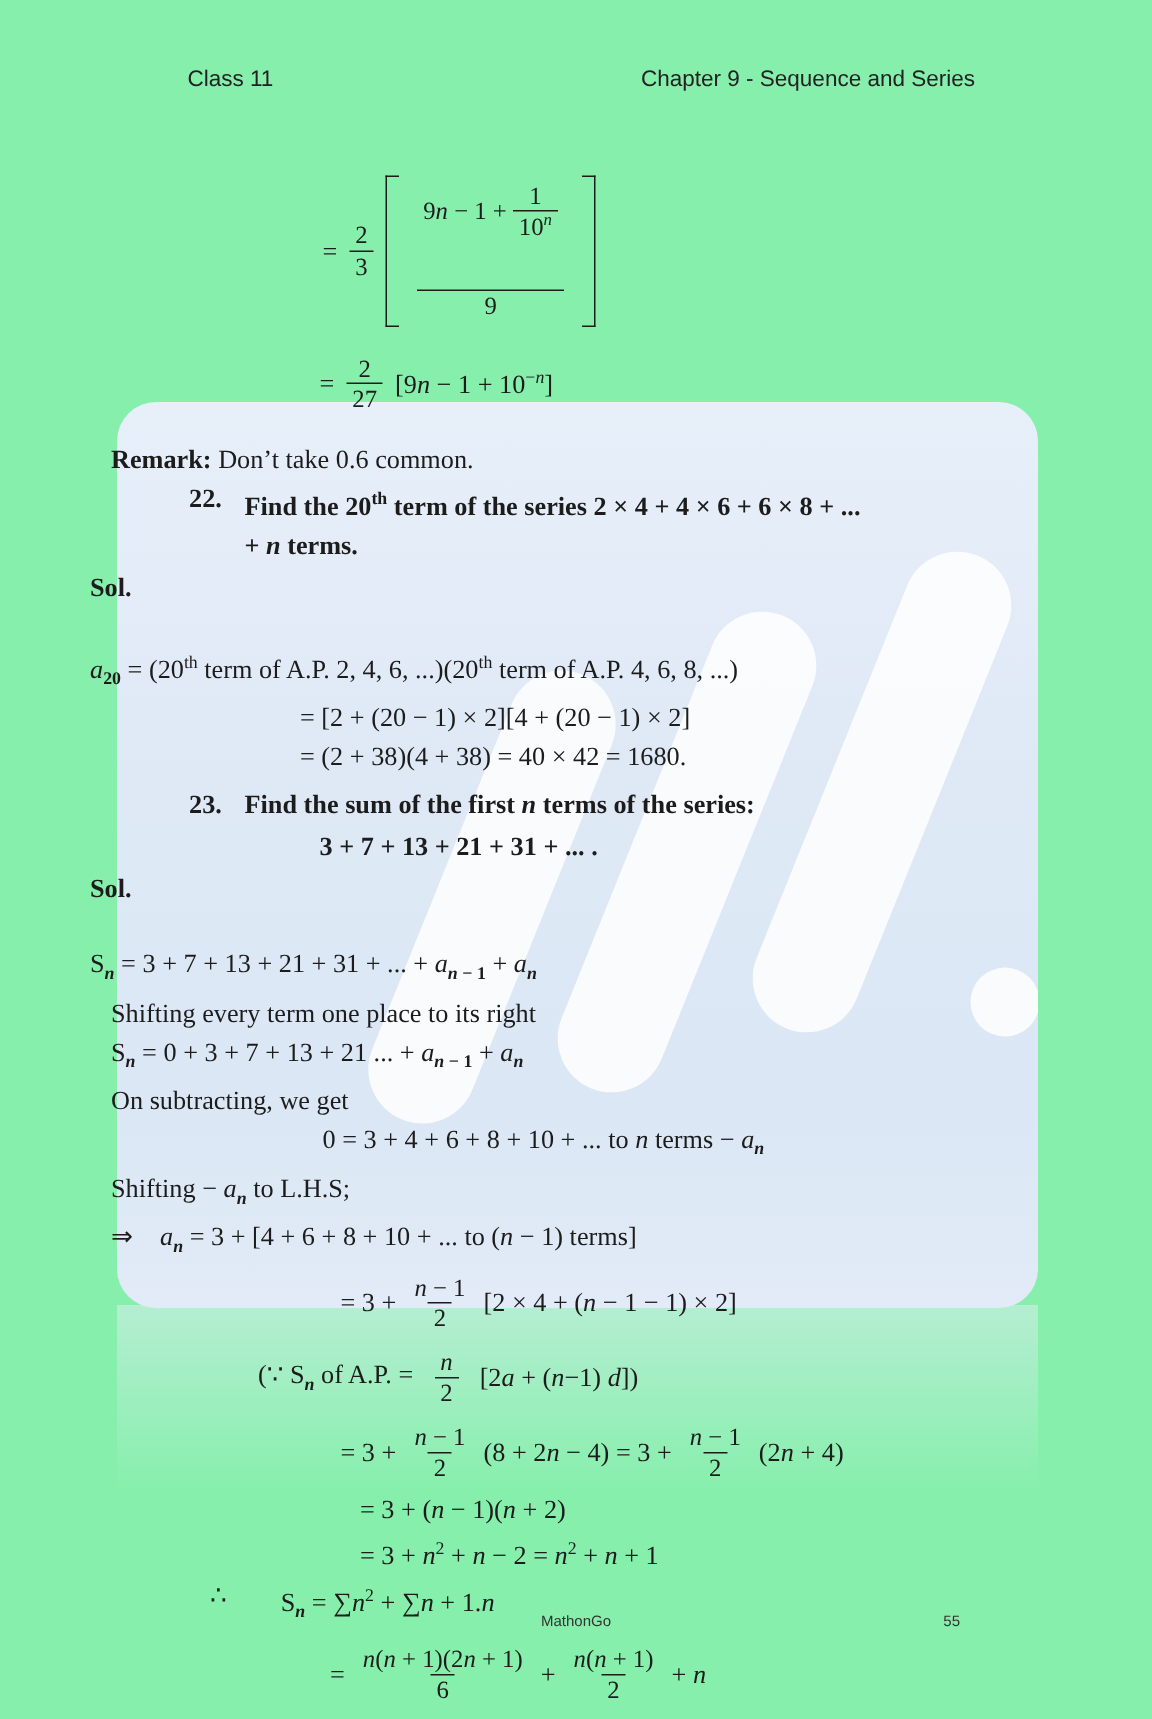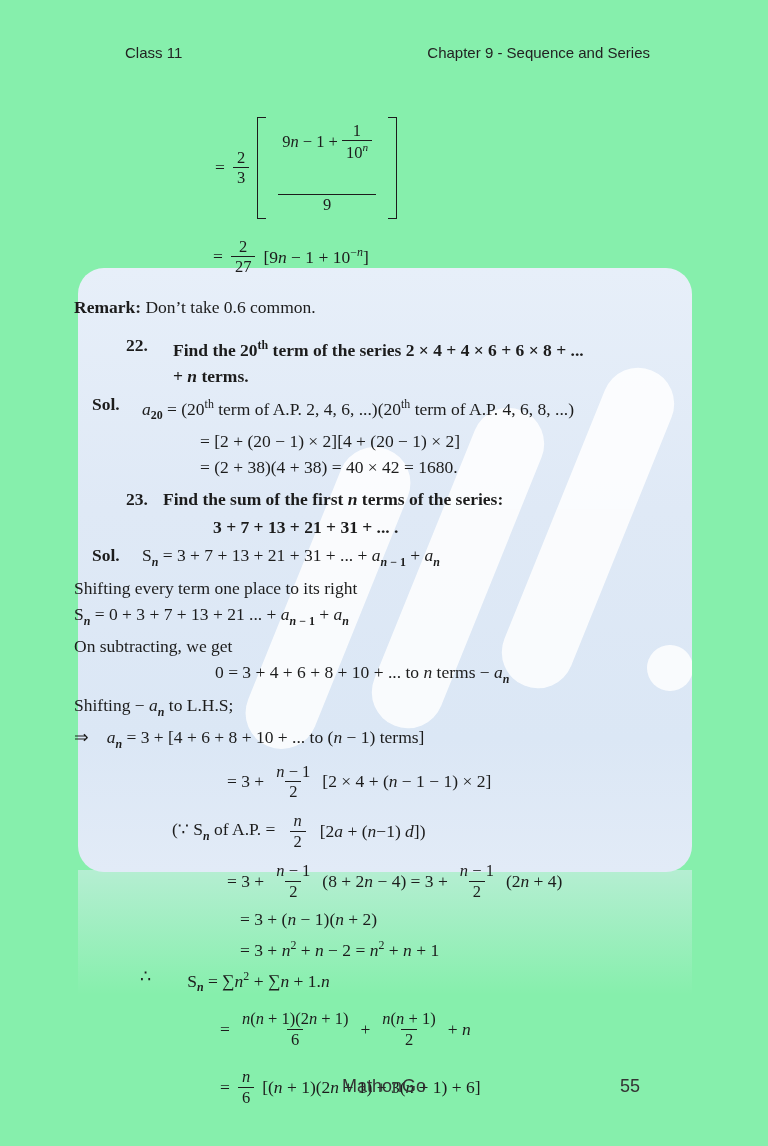--- a/index.html
+++ b/index.html
@@ -2,21 +2,21 @@
 <html><head>
 <meta charset="utf-8">
 <style>
   html,body{margin:0;padding:0;background:#ffffff;}
   .page{position:relative;width:768px;height:1146px;background:#86efac;overflow:hidden;
         font-family:"Liberation Serif",serif;color:#1c1c1c;}
   
   .hdr{position:absolute;top:44px;left:125px;right:118px;display:flex;justify-content:space-between;
        font-family:"Liberation Sans",sans-serif;font-size:15px;color:#222;z-index:3;}
   .ftr{position:absolute;top:1076px;left:0;right:0;height:24px;font-family:"Liberation Sans",sans-serif;
-       font-size:18px;color:#333;z-index:3;}
+       font-size:10px;color:#333;z-index:3;}
   .ftr .brand{position:absolute;left:0;right:0;text-align:center;}
   .ftr .pg{position:absolute;right:128px;}
   
   .bluebox{position:absolute;left:78px;top:268px;width:614px;height:604px;border-radius:26px;overflow:hidden;
            background:linear-gradient(180deg,#e7eff9 0%,#dfe9f6 40%,#dbe7f5 78%,#e2ebf7 100%);z-index:1;}
   .fade{position:absolute;left:78px;top:870px;width:614px;height:125px;z-index:0;opacity:.5;
         background:linear-gradient(180deg,#e4edf8,rgba(255,255,255,0));}
   
   .content{position:absolute;inset:0;z-index:2;font-size:17.5px;}
   .ln{margin-left:74px;line-height:26px;white-space:nowrap;}
@@ -27,21 +27,21 @@
   .mrow{display:flex;align-items:center;gap:8px;white-space:nowrap;padding:5px 0;}
   .frac{display:inline-flex;flex-direction:column;align-items:center;text-align:center;
         font-size:16.5px;line-height:1.18;vertical-align:middle;}
   .frac .num{padding:0 4px;}
   .frac .den{border-top:1.6px solid #1c1c1c;padding:0 4px;}
   .nrow{display:inline-flex;align-items:center;gap:4px;padding:0 4px 2px 4px;}
   .sqbr{align-self:stretch;width:8px;border-top:1.7px solid #1c1c1c;border-bottom:1.7px solid #1c1c1c;}
   .sqbr.l{border-left:1.7px solid #1c1c1c;margin-right:2px;}
   .sqbr.r{border-right:1.7px solid #1c1c1c;margin-left:2px;}
   
-  .solrow{display:flex;margin-left:92px;line-height:26px;white-space:nowrap;}
+  .solrow{display:flex;margin-left:60px;line-height:26px;white-space:nowrap;flex-direction:column;}
   .sol-label{width:50px;font-weight:bold;flex:0 0 50px;}
   .qrow{display:flex;margin-left:126px;line-height:26px;}
   .q-num{width:37px;flex:0 0 37px;font-weight:bold;}
   .q-text{font-weight:bold;}
   .sym{display:inline-block;}
 </style>
 </head>
 <body>
 
 <div class="page">
@@ -91,21 +91,21 @@
         <span class="num">2</span>
         <span class="den">27</span>
       </span>
       <span>[9<i>n</i> − 1 + 10<sup>−<i>n</i></sup>]</span>
     </div>
 
     <div class="ln" style="margin-top:12px;">
       <span class="bold">Remark:</span><span> Don’t take 0.6 common.</span>
     </div>
 
-    <div class="qrow" style="margin-top:12px;gap:10px;">
+    <div class="qrow" style="margin-top:0;">
       <span class="q-num">22.</span>
       <span class="q-text">
         <span>Find the 20<sup>th</sup> term of the series 2 × 4 + 4 × 6 + 6 × 8 + ...</span><br>
         <span>+ <i>n</i> terms.</span>
       </span>
     </div>
 
     <div class="solrow" style="margin-top:2px;">
       <span class="sol-label">Sol.</span>
       <span><i>a</i><sub>20</sub> = (20<sup>th</sup> term of A.P. 2, 4, 6, ...)(20<sup>th</sup> term of A.P. 4, 6, 8, ...)</span>

